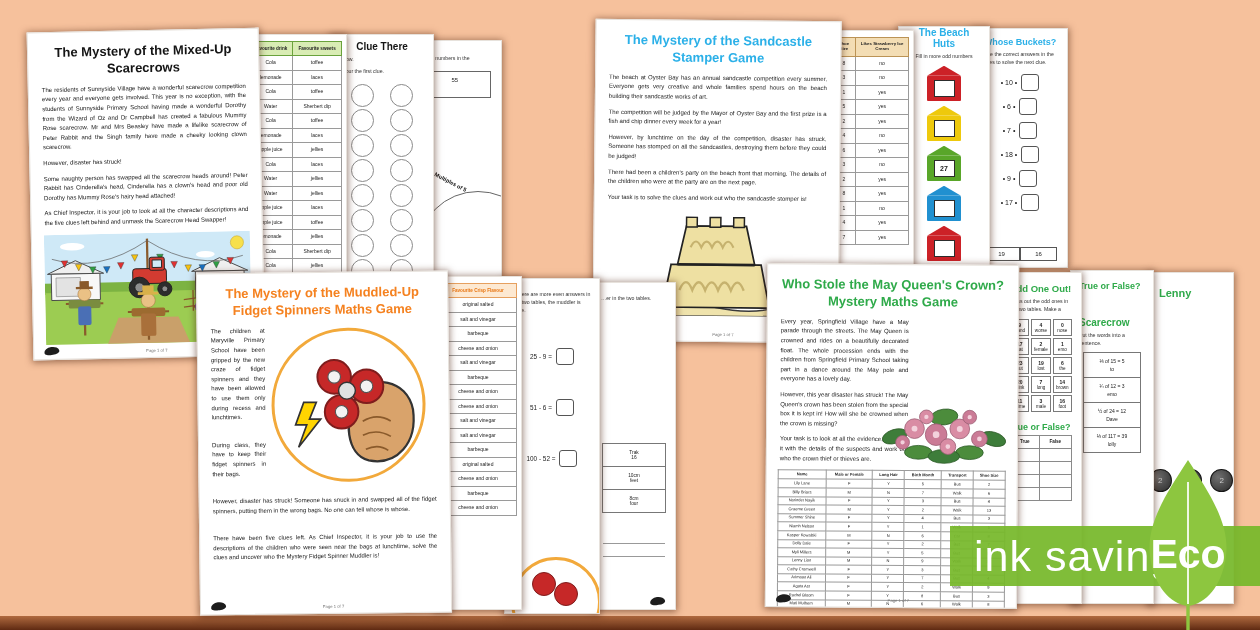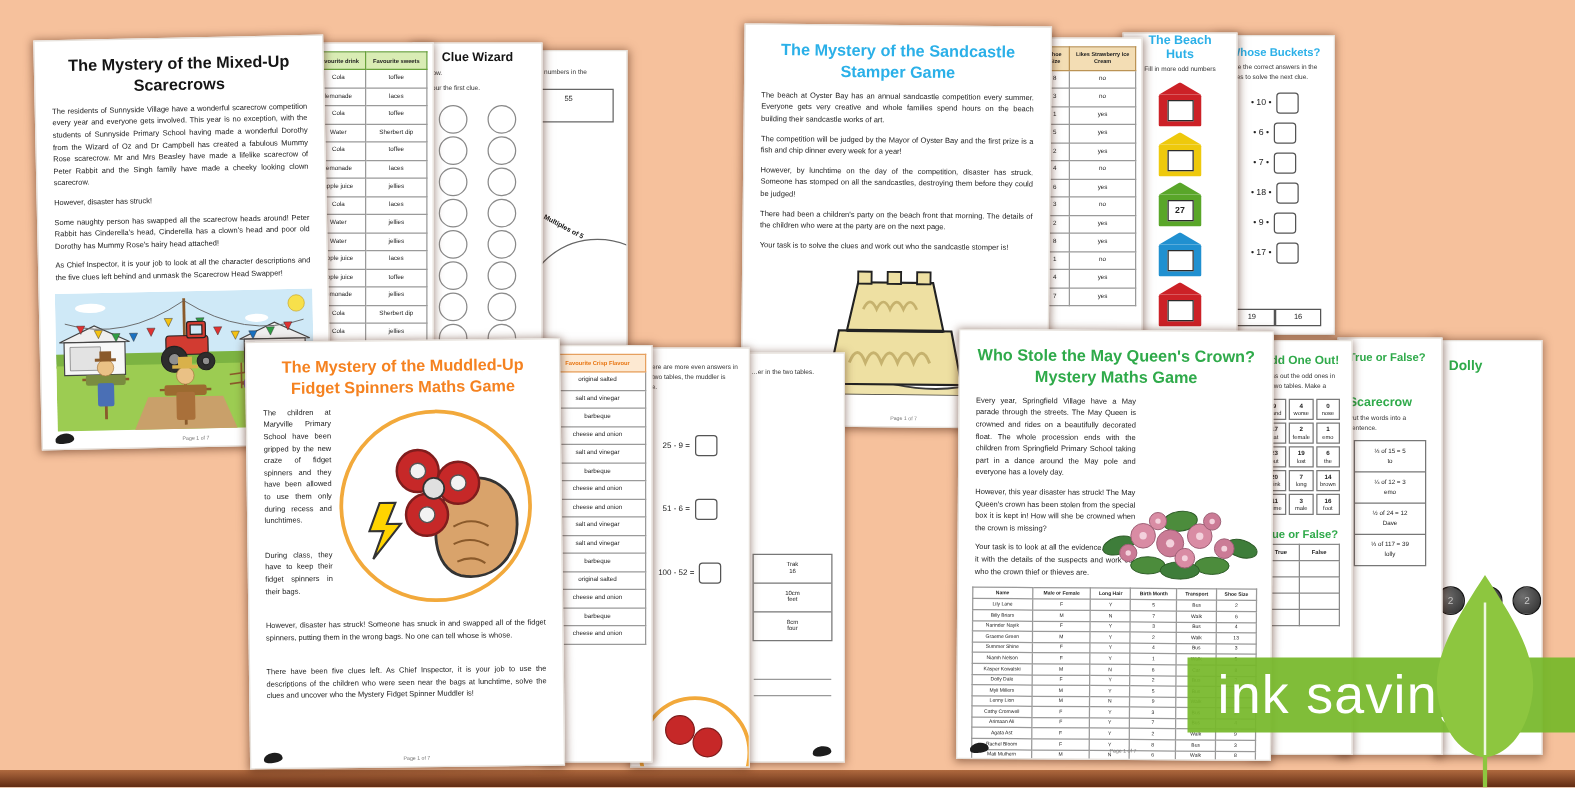--- a/index.html
+++ b/index.html
@@ -75,21 +75,21 @@
     <span>24</span>
         <span>55</span>
         <span>65</span>
         <span></span>
       </div>
     <div class="rotlabel">Multiples of 5</div>
     <div class="bigcircle"></div>
   </div>
 
   <div class="page" style="left:330px;top:34px;width:104px;height:318px;z-index:11;">
-    <div class="subhead t-black" style="text-align:center;font-size:10px;">Clue Wizard</div>
+    <div class="subhead t-black" style="text-align:center;font-size:10px;">Clue There</div>
     <div class="mini">below.</div>
     <div class="mini">colour the first clue.</div>
     <div class="circles-wrap">
       <div>
         <div class="circle"></div>
           <div class="circle"></div>
           <div class="circle"></div>
           <div class="circle"></div>
         <div class="circle"></div>
           <div class="circle"></div>
@@ -634,21 +634,21 @@
         </div>
     </div>
     <div class="pfoot">
       <div class="tw-logo"></div>
       <span class="plabel">Page 1 of 7</span>
       <span class="plabel"></span>
     </div>
   </div>
 
   <div class="page" style="left:1148px;top:272px;width:86px;height:332px;z-index:24;">
-    <div class="subhead t-green" style="font-size:11px;margin:14px 10px 4px;">Dolly</div>
+    <div class="subhead t-green" style="font-size:11px;margin:14px 10px 4px;">Lenny</div>
     <div style="display:flex;gap:8px;justify-content:center;margin-top:170px;">
 
     <div class="coin">2</div>
         <div class="coin">2</div>
         <div class="coin">2</div>
       </div>
   </div>
 
   <div class="page" style="left:1070px;top:270px;width:84px;height:334px;z-index:25;">
     <div class="subhead t-green" style="font-size:9px;margin-top:10px;">True or False?</div>
@@ -966,15 +966,16 @@
   <div class="band">
     <span class="band-text">ink saving</span>
   </div>
   <div class="leaf-wrap">
     <svg viewBox="0 0 100 178" style="width:100%;height:100%;">
       <path d="M50,6 C72,40 92,70 88,102 C84,132 68,150 50,152 C32,150 16,132 12,102 C8,70 28,40 50,6 Z" fill="#8dc63f"></path>
       <line x1="50" y1="28" x2="50" y2="150" stroke="rgba(255,255,255,0.85)" stroke-width="2"></line>
       <line x1="50" y1="150" x2="50" y2="176" stroke="#8dc63f" stroke-width="3.4"></line>
     </svg>
   </div>
+  <div class="eco-text">Eco</div>
 
   <div class="floor"></div>
 </div>
 
 </body></html>

